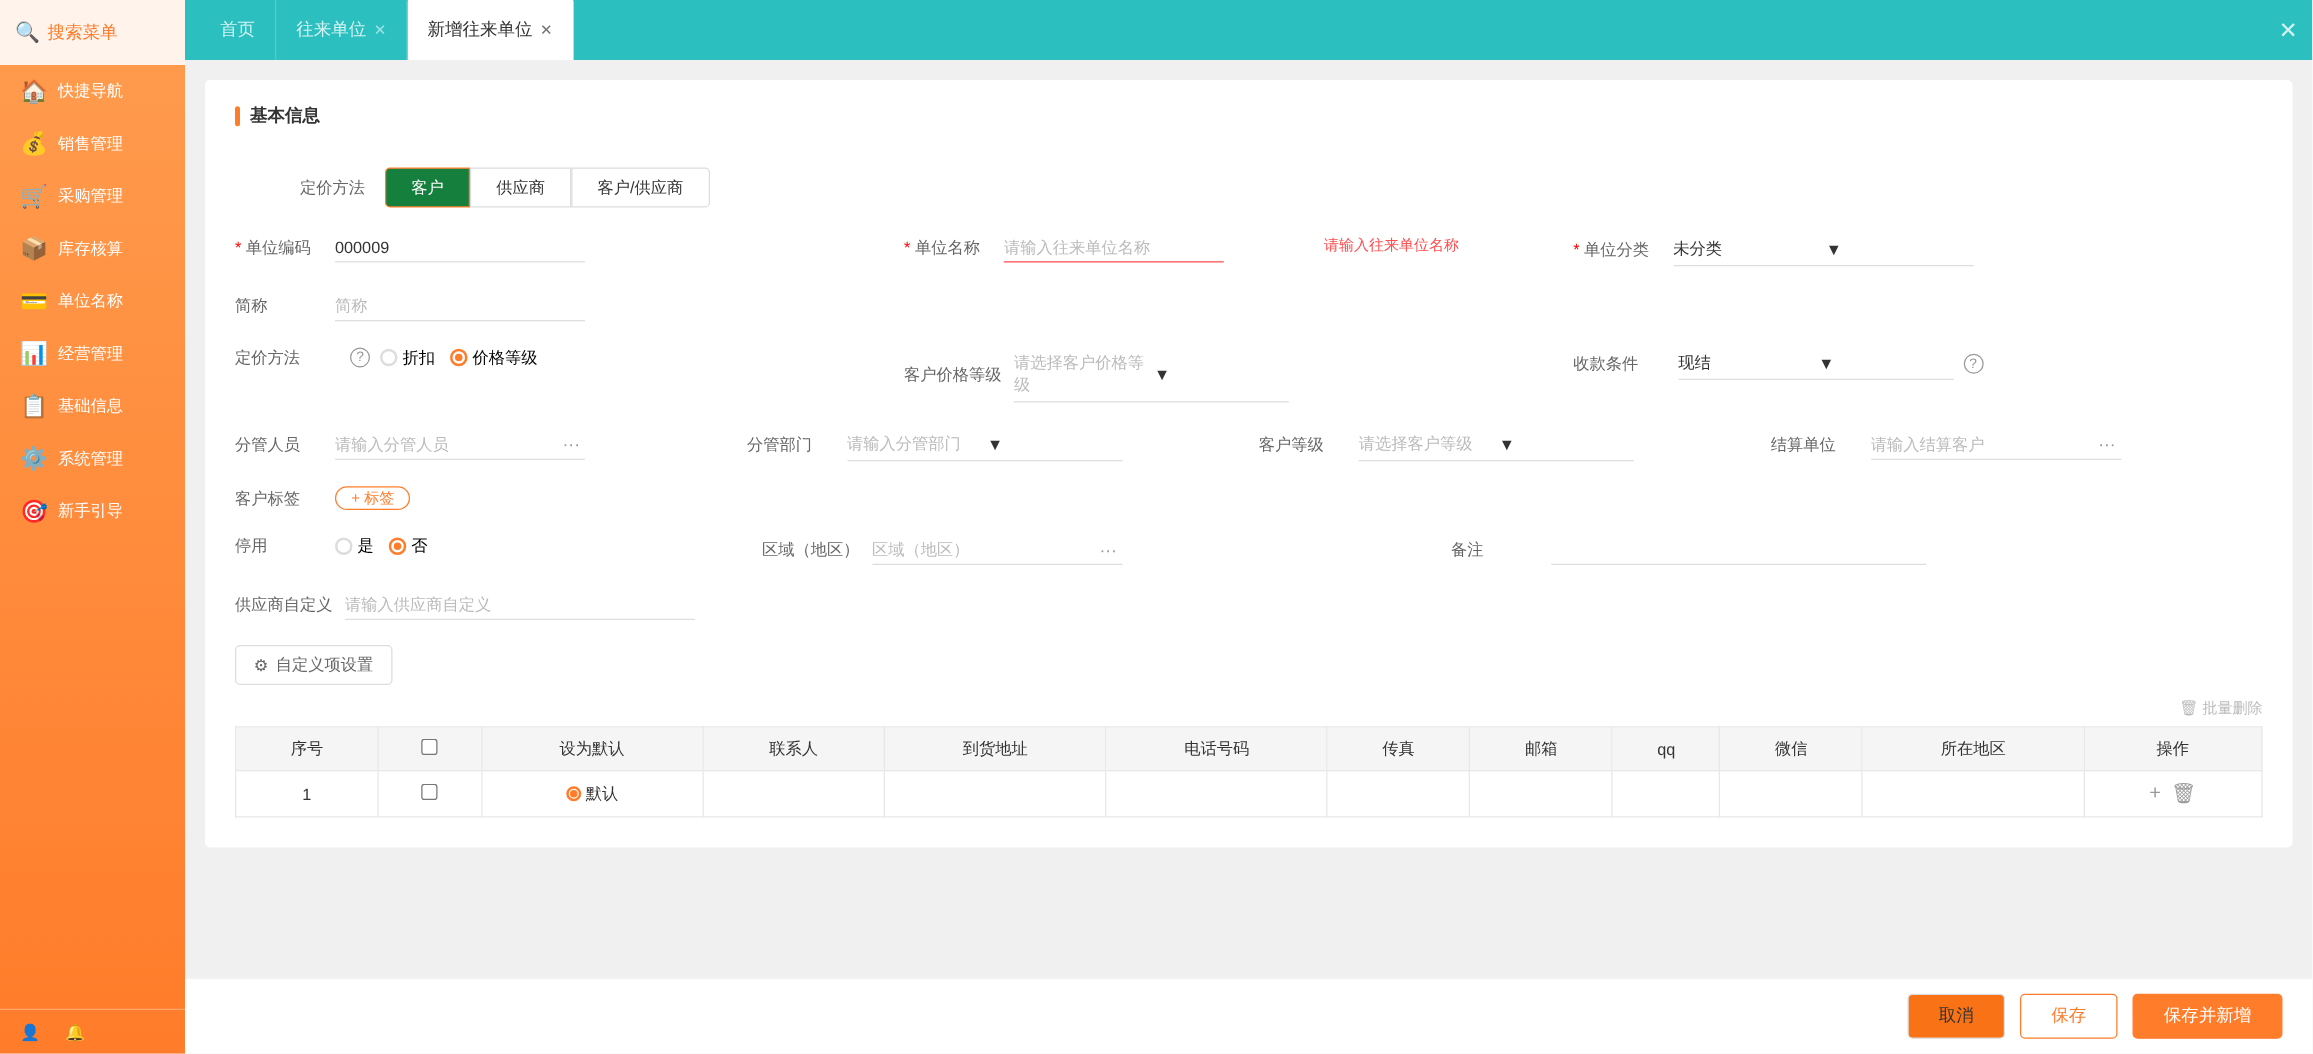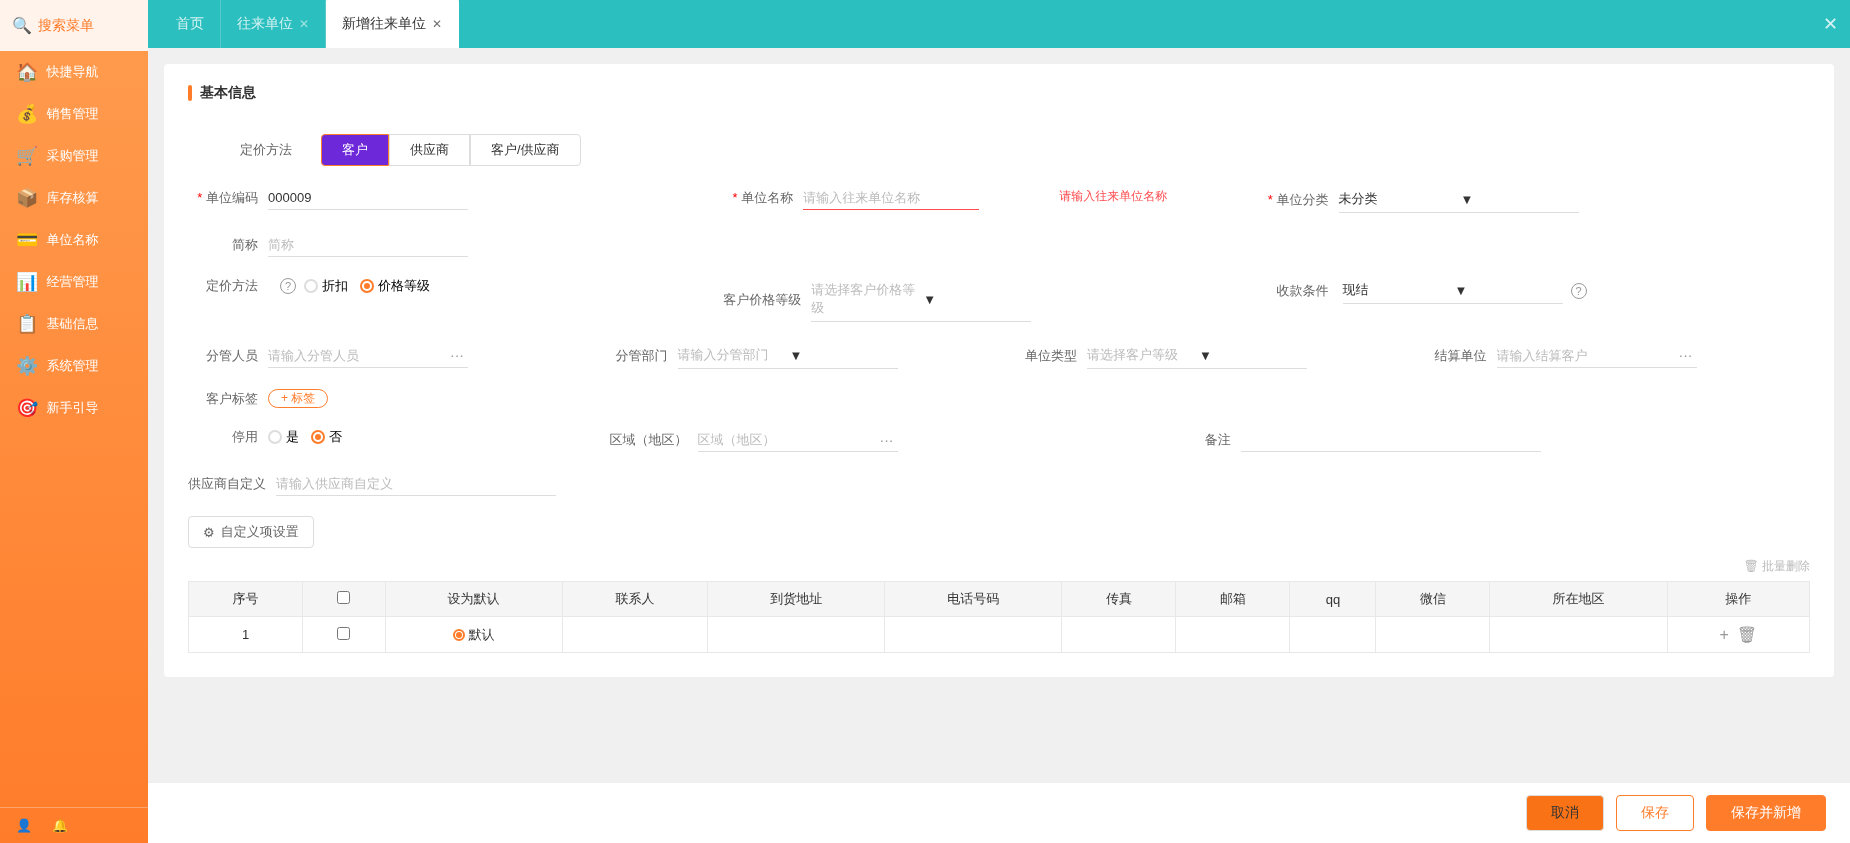--- a/index.html
+++ b/index.html
@@ -142,34 +142,33 @@
     }
     .type-btn {
       padding: 6px 20px;
       border: 1px solid #ddd;
       background: #fff;
       cursor: pointer;
       font-size: 13px;
       color: #333;
     }
     .type-btn.active {
-      background: #6d28d9;
+      background: #15803d;
       color: #fff;
       border-color: #ff7c2a;
-      margin-left: 13px;
     }
     .type-btn:first-of-type { border-radius: 4px 0 0 4px; }
     .type-btn:last-of-type { border-radius: 0 4px 4px 0; }
     .field-label {
       color: #666;
       font-size: 13px;
       white-space: nowrap;
       padding-right: 10px;
       min-width: 80px;
-      text-align: right;
+      text-align: left;
     }
     .field-label.required::before {
       content: '* ';
       color: #f00;
     }
     .field-input {
       flex: 1;
       border: none;
       border-bottom: 1px solid #ddd;
       outline: none;
@@ -491,21 +490,21 @@
           </div>
         </div>
         <div class="col" style="flex:1;max-width:25%;margin-left:16px;">
           <div class="field-label">分管部门</div>
           <div class="field-select">
             <span class="placeholder">请输入分管部门</span>
             <span class="select-arrow">▼</span>
           </div>
         </div>
         <div class="col" style="flex:1;max-width:25%;margin-left:16px;">
-          <div class="field-label">单位类型</div>
+          <div class="field-label">客户等级</div>
           <div class="field-select">
             <span class="placeholder">请选择客户等级</span>
             <span class="select-arrow">▼</span>
           </div>
         </div>
         <div class="col" style="flex:1;max-width:25%;margin-left:16px;">
           <div class="field-label">结算单位</div>
           <div class="field-with-dots">
             <input type="text" placeholder="请输入结算客户" style="">
             <span class="dots-btn">···</span>

